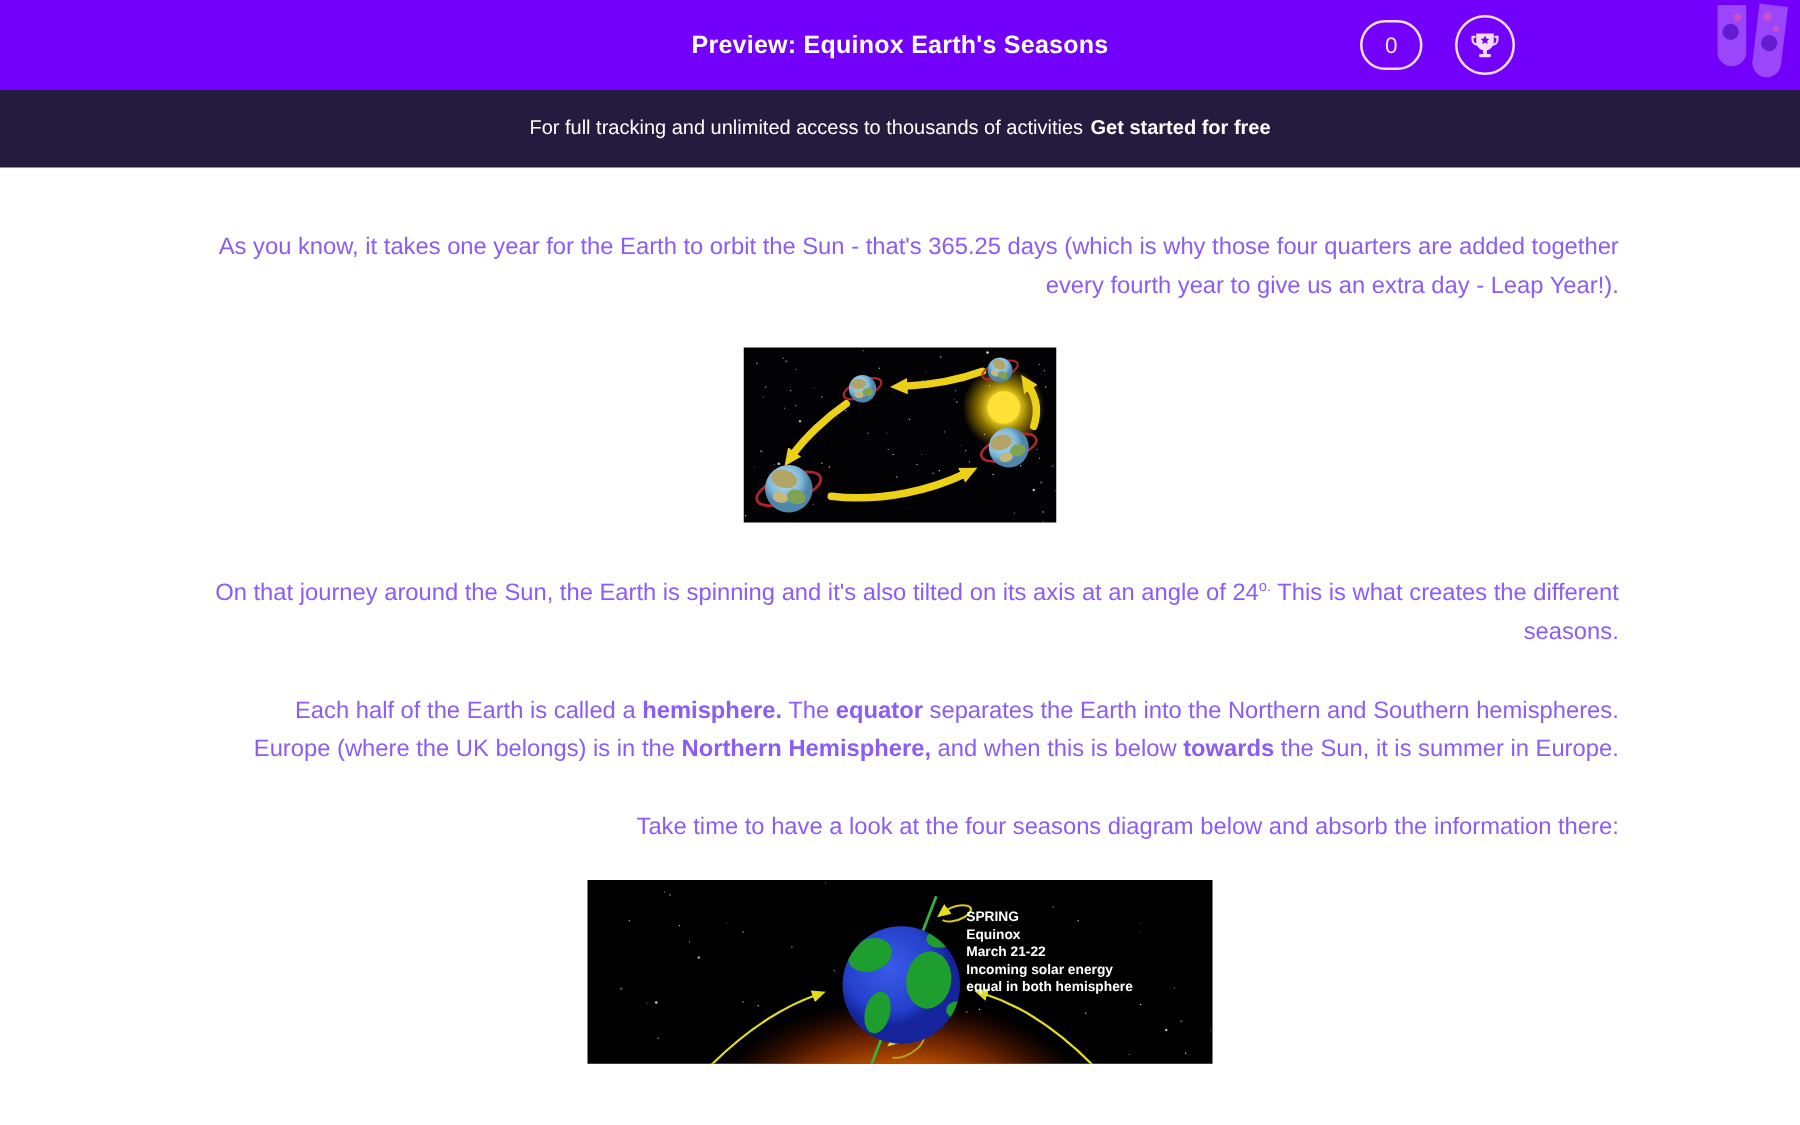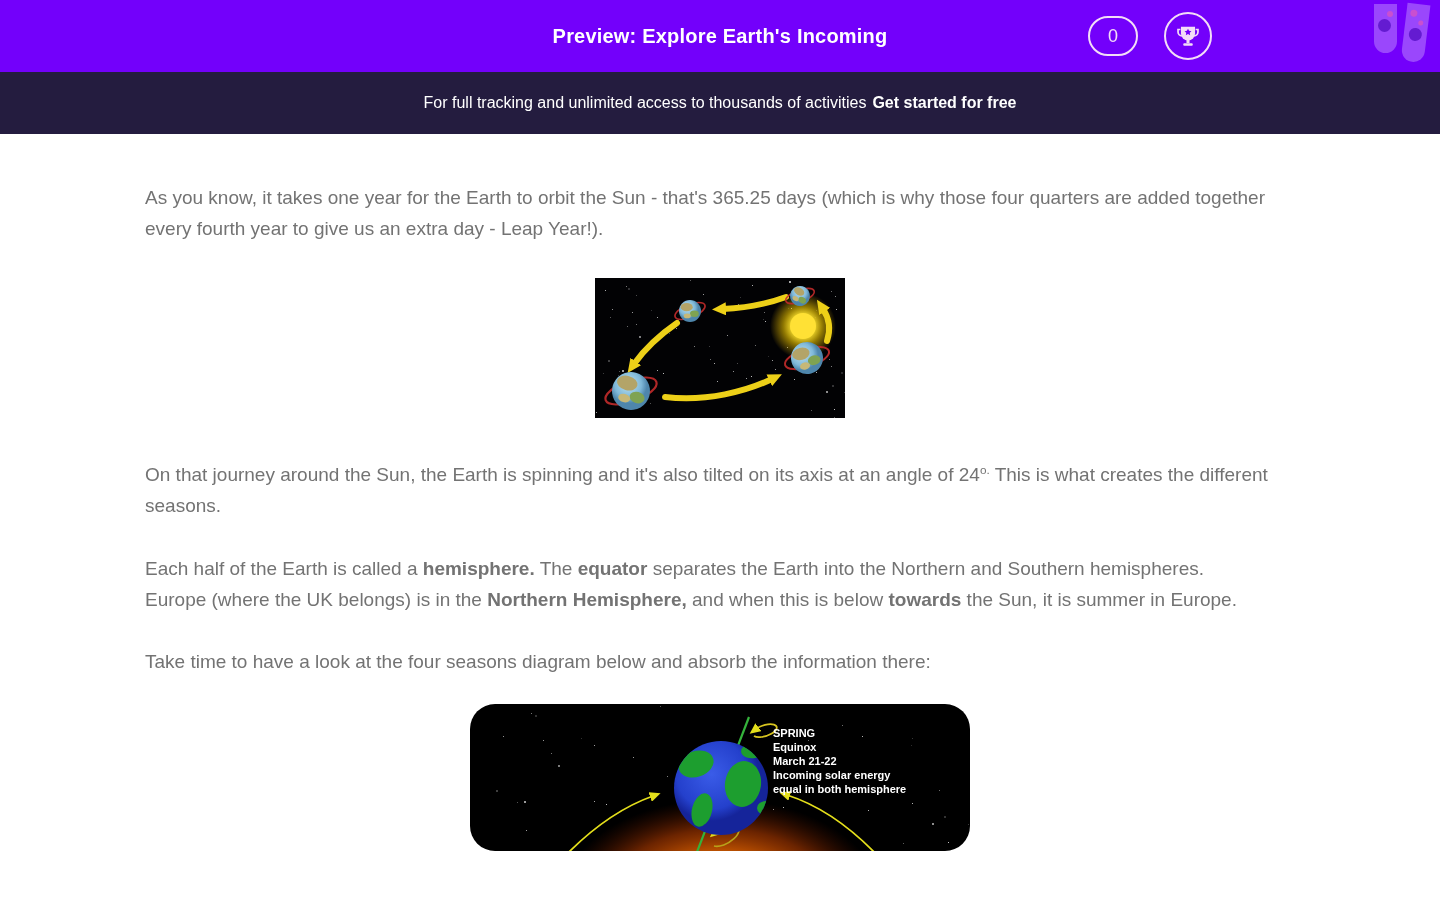--- a/index.html
+++ b/index.html
@@ -27,42 +27,42 @@
   .tube2 { left: 32px; top: 0; width: 23px; height: 58px; transform: rotate(7deg); }
   .bub { position: absolute; border-radius: 50%; }
 
   
   .banner { height: 62px; background: #241C3F; color: #ffffff;
             display: flex; align-items: center; justify-content: center;
             font-size: 16px; gap: 6px; }
   .banner-link { color: #ffffff; font-weight: 700; text-decoration: none; cursor: pointer; text-align: center; }
 
   
-  main { text-align: left; color: #737373; }
+  main { text-align: right; color: #8b5cf6; }
   main p { font-size: 19px; line-height: 31px; margin: 0 auto; max-width: 1150px; }
   .p1 { margin-top: 48px; }
   .p2 { margin-top: 36px; }
   .p3 { margin-top: 32px; }
   .p4 { margin-top: 31px; }
   b { font-weight: 700; }
   sup { font-size: 0.62em; }
 
   .img-orbit   { position: relative; width: 250px; height: 140px; margin: 34px auto 0;
                  background: #020204; overflow: hidden; }
   .img-seasons { position: relative; width: 500px; height: 147px; margin: 27px auto 0;
-                 background: #000000; overflow: hidden; border-radius: 25px; }
+                 background: #000000; overflow: hidden; }
   .stars { position: absolute; inset: 0; }
   svg.art { position: relative; z-index: 1; display: block; }
 </style>
 </head>
 <body>
 
 <header class="header">
 
-  <h1 class="page-title">Preview: Explore Earth's Incoming</h1>
+  <h1 class="page-title">Preview: Equinox Earth's Seasons</h1>
 
   <div class="score-pill">
     <span>0</span>
   </div>
 
   <button class="trophy-btn">
     <svg width="26" height="26" viewBox="0 0 24 24">
       <path d="M5 6 H2.8 v2.2 a3.6 3.6 0 0 0 3.6 3.6" stroke="#F3DDF7" stroke-width="1.6" fill="none"></path>
       <path d="M19 6 H21.2 v2.2 a3.6 3.6 0 0 1 -3.6 3.6" stroke="#F3DDF7" stroke-width="1.6" fill="none"></path>
       <path d="M5.5 3.5 h13 v6.2 a6.5 6.5 0 0 1 -13 0 z" fill="#F3DDF7"></path>

